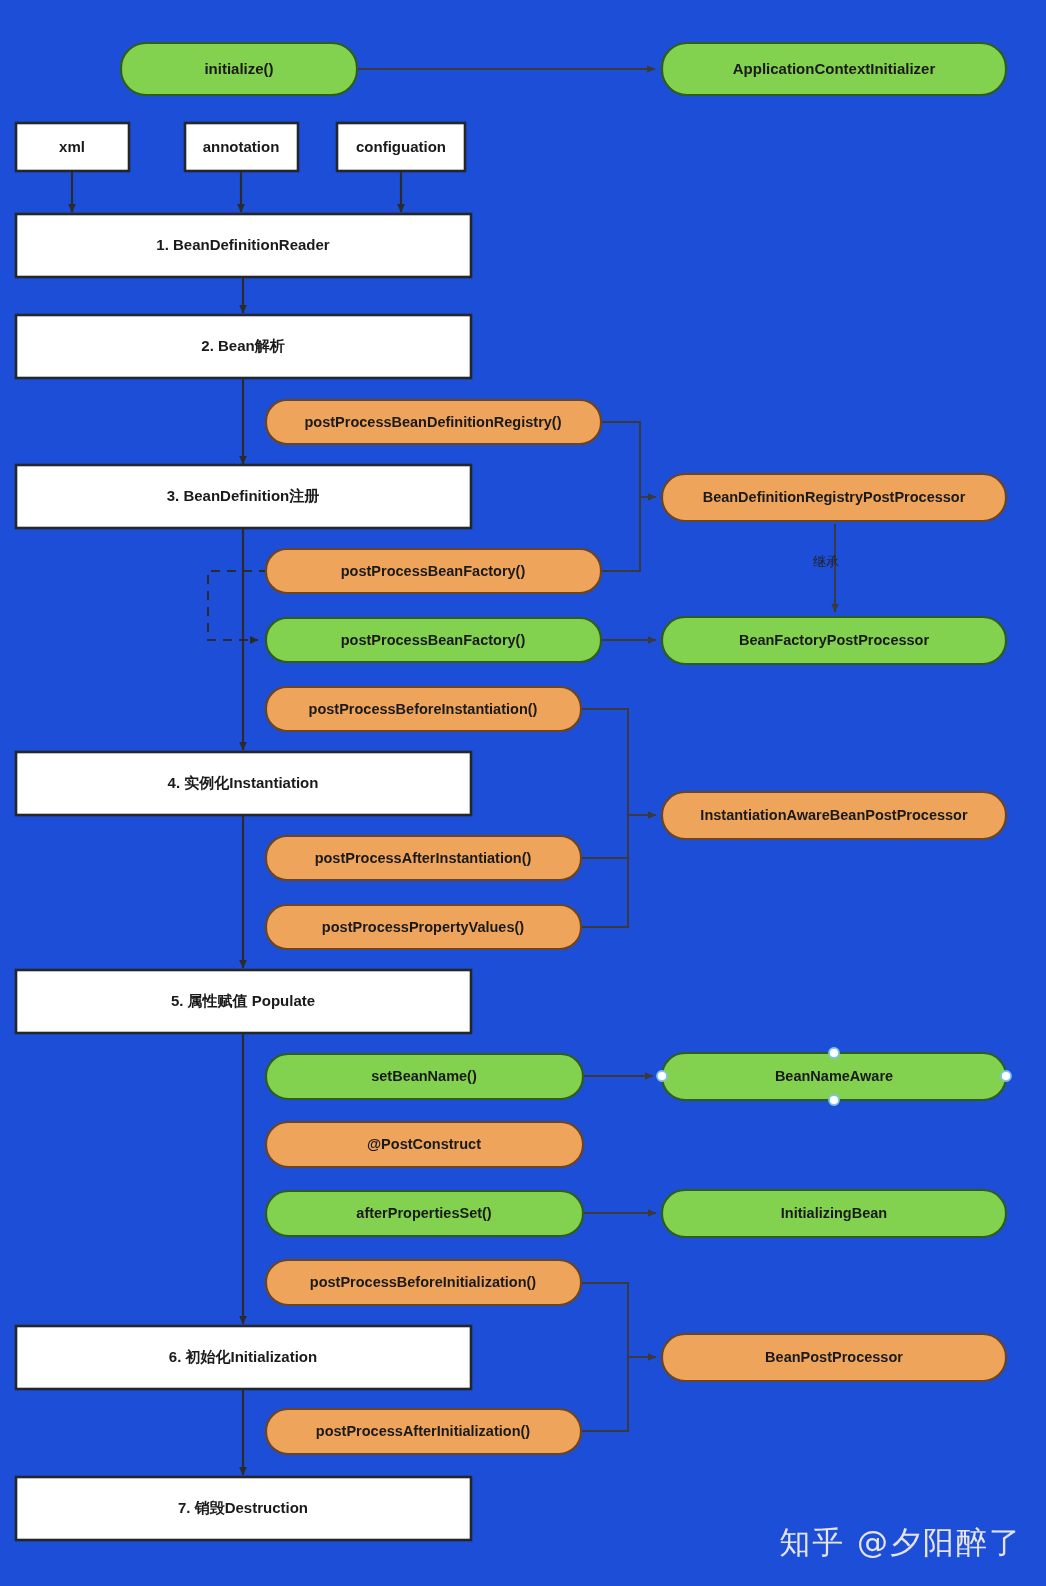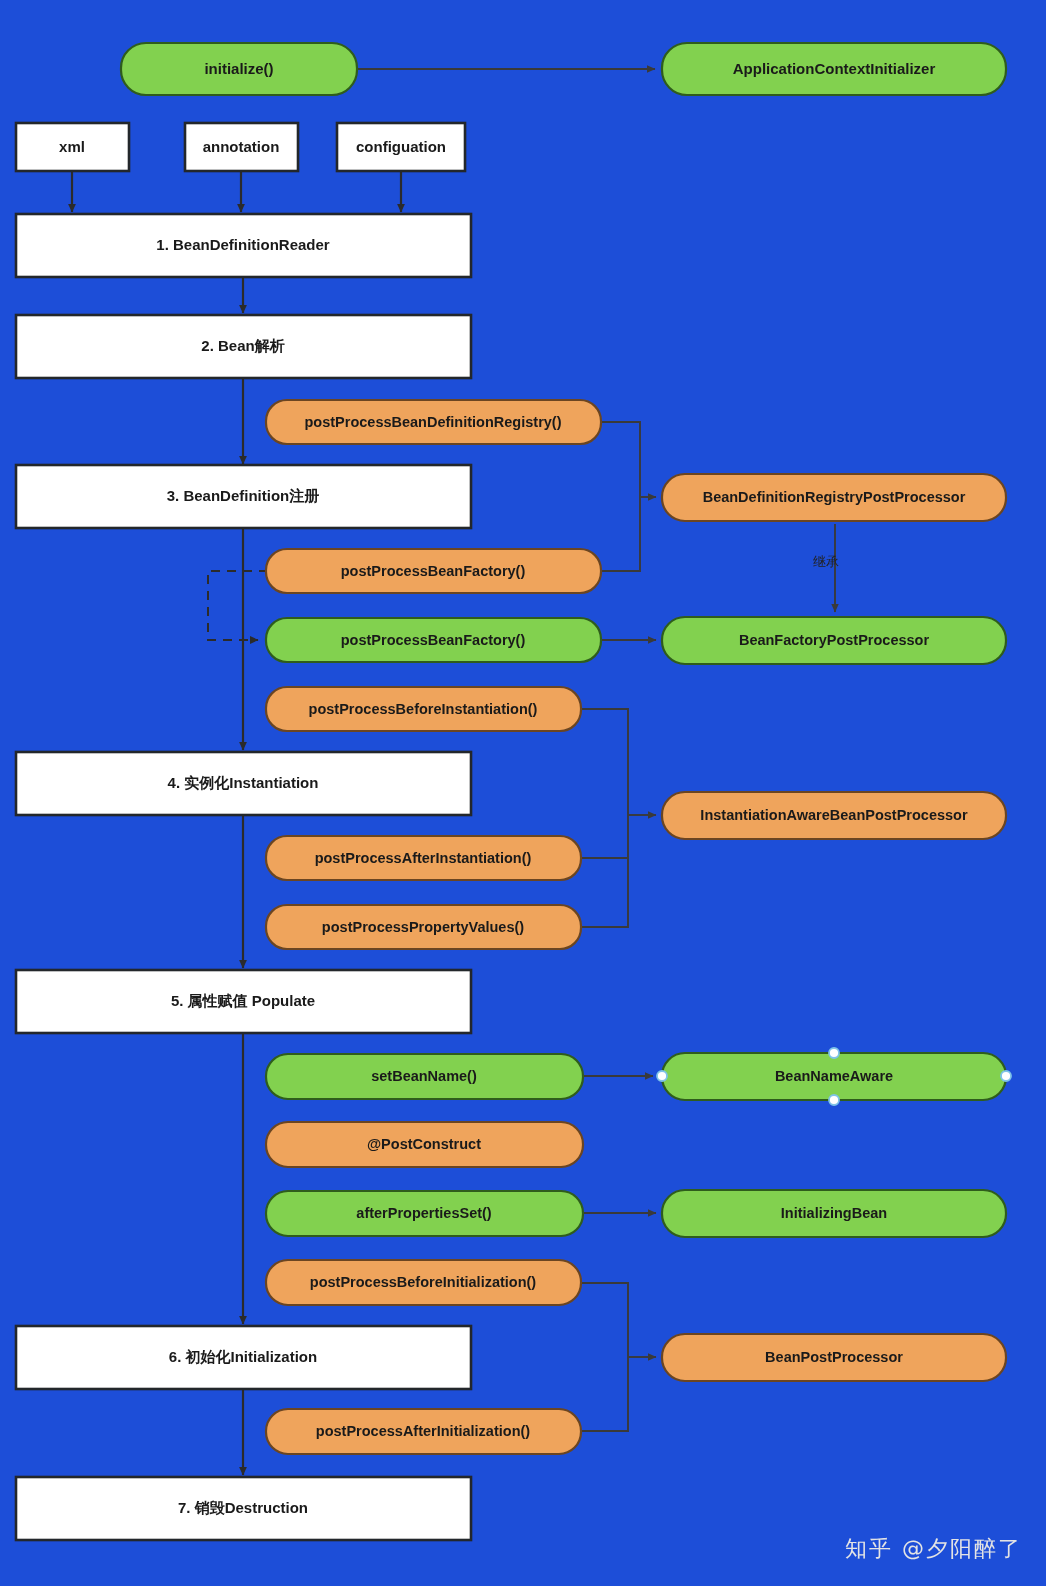--- a/index.html
+++ b/index.html
@@ -77,21 +77,21 @@
   .handle {
     fill: #ffffff;
     stroke: #7fc3e8;
     stroke-width: 1.8;
   }
   .watermark {
     position: absolute;
     right: 24px;
     bottom: 22px;
     font-family: "DejaVu Sans", sans-serif;
-    font-size: 22px;
+    font-size: 31px;
     color: #e4e4e4;
     letter-spacing: 2px;
     white-space: nowrap;
     user-select: none;
   }
 </style>
 </head>
 <body>
 
 <div id="diagram-root">

